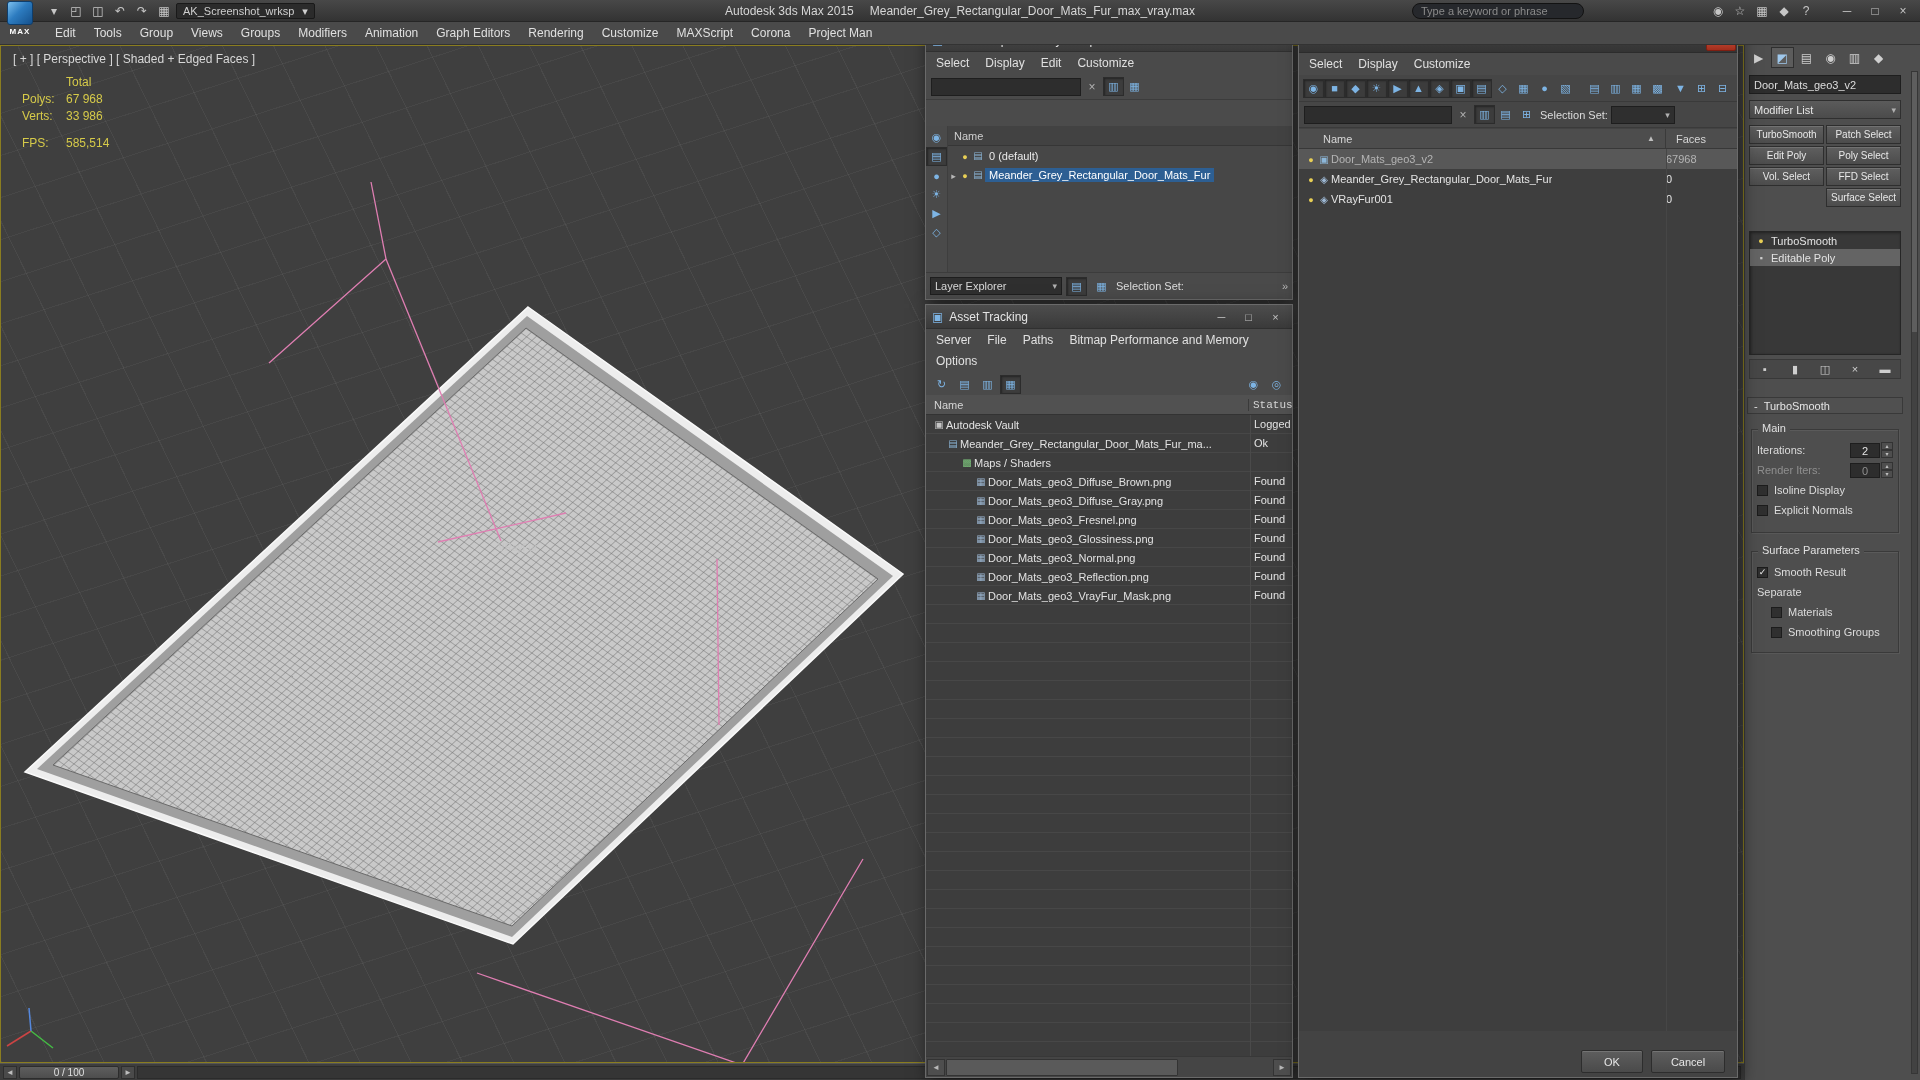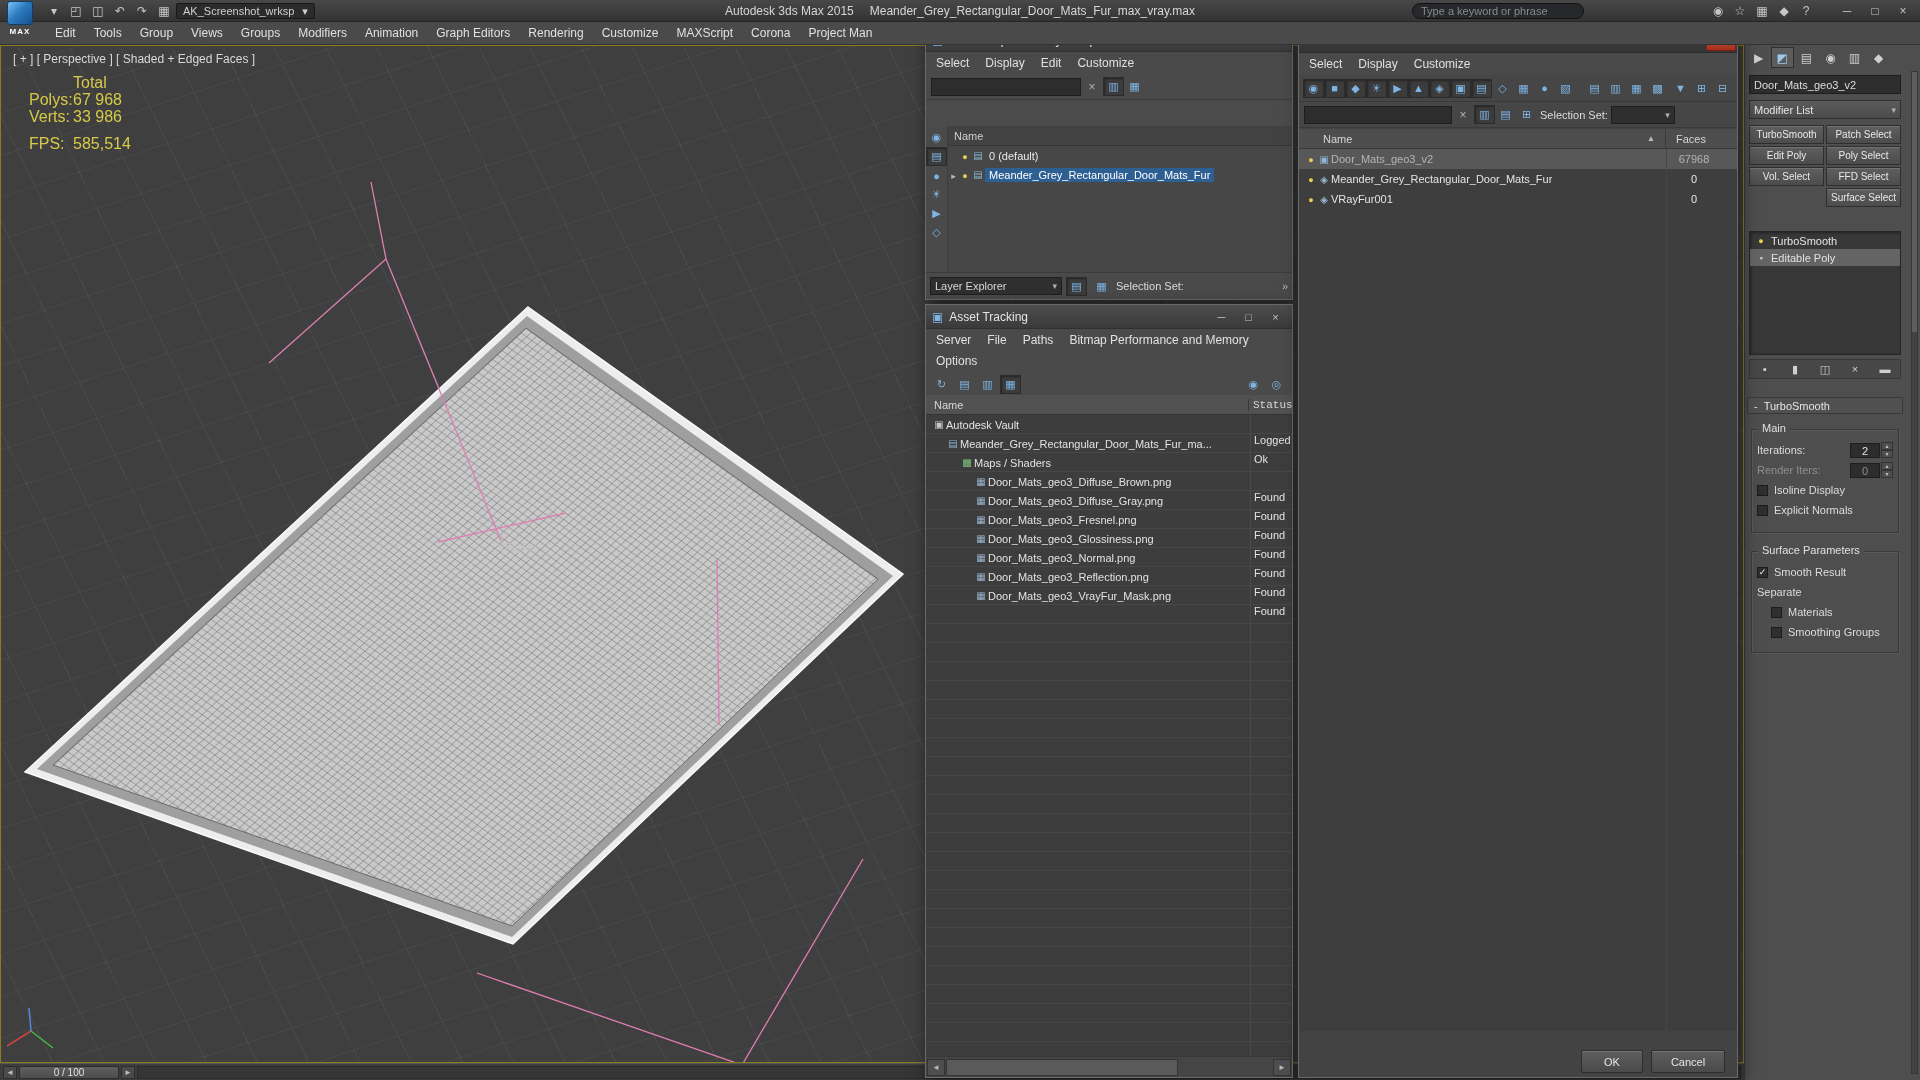--- a/index.html
+++ b/index.html
@@ -39,21 +39,21 @@
   #menubar span{padding:3px 9px;color:#e0e0e0;font-size:12px;cursor:pointer;white-space:nowrap;}
 
   
   #viewport{position:absolute;left:0;top:45px;width:1744px;height:1018px;z-index:1;
             background-color:#3f3f3f;border:1px solid #8a7d20;
             background-image:
               repeating-linear-gradient(64deg, rgba(255,255,255,0.05) 0 1px, transparent 1px 46px),
               repeating-linear-gradient(-18deg, rgba(255,255,255,0.045) 0 1px, transparent 1px 40px);}
   #vpsvg{position:absolute;left:0;top:0;}
   .vp-label{position:absolute;left:12px;top:6px;color:#d8d8d8;font-size:12px;}
-  .vp-stats{position:absolute;left:28px;top:28px;color:#d6ca49;font-size:16px;line-height:17px;}
+  .vp-stats{position:absolute;left:21px;top:28px;color:#d6ca49;font-size:12px;line-height:17px;}
   .stat-row{display:flex;width:108px;}
   .stat-label{width:44px;}
   .stat-value{flex:1;}
   .fps-row{margin-top:10px;}
   .vp-objlabel{position:absolute;left:497px;top:496px;color:#c4c4c4;font-size:10px;}
 
   
   #timebar{position:absolute;left:0;top:1063px;width:1744px;height:17px;background:#3d3d3d;
            border-top:1px solid #555;display:flex;align-items:center;gap:2px;padding:0 3px;z-index:2;}
   .tbtn{width:14px;height:13px;display:flex;align-items:center;justify-content:center;
@@ -114,21 +114,21 @@
   #at-tb-right{margin-left:auto;display:flex;gap:2px;}
   #at-header{position:absolute;left:0;top:90px;right:0;height:20px;background:#515151;
              border-bottom:1px solid #333;display:flex;font-size:11px;color:#d6d6d6;align-items:center;}
   #at-header .h-name{flex:1;padding-left:8px;}
   #at-header .h-status{width:44px;border-left:1px solid #3a3a3a;padding-left:4px;font-family:Liberation Mono, monospace;}
   #at-body{position:absolute;left:0;top:110px;right:0;bottom:21px;background:#3d3d3d;overflow:hidden;
            background-image:repeating-linear-gradient(to bottom, transparent 0 18px, #474747 18px 19px);}
   #at-body::after{content:"";position:absolute;left:324px;top:0;bottom:0;width:1px;background:#4a4a4a;}
   .at-row{position:relative;height:19px;display:flex;align-items:center;font-size:11px;color:#e2e2e2;cursor:pointer;}
   .at-name{white-space:nowrap;overflow:hidden;max-width:300px;}
-  .at-status{position: absolute;left:328px;top:16px;height:19px;line-height:19px;width:38px;
+  .at-status{position: absolute;left:328px;top:0;height:19px;line-height:19px;width:38px;
              overflow:hidden;white-space:nowrap;}
   .at-row[data-icon="vault"] .row-icon{color:#c6c6c6;}
   .at-row[data-icon="shaders"] .row-icon{color:#7cc47c;}
   .at-row[data-icon="bitmap"] .row-icon{color:#9db8d4;}
   #at-scroll{position:absolute;left:0;bottom:0;right:0;height:21px;background:#454545;
              border-top:1px solid #383838;display:flex;align-items:center;padding:0 1px;}
   .sc-btn{width:18px;height:17px;display:flex;align-items:center;justify-content:center;
           color:#b8b8b8;font-size:8px;background:#4e4e4e;border:1px solid #333;cursor:pointer;}
   #at-thumb{position:absolute;left:20px;width:232px;height:17px;background:#5a5a5a;border:1px solid #333;
             border-radius:1px;cursor:grab;}
@@ -155,21 +155,21 @@
                       display:flex;align-items:center;}
   #sfs-header .sort{position:absolute;right:10px;font-size:8px;color:#c0c0c0;}
   #sfs-header .h-faces{padding-left:10px;}
   #sfs-list{position:absolute;left:0;top:121px;right:0;bottom:46px;background:#3e3e3e;}
   #sfs-list::after{content:"";position:absolute;left:367px;top:0;bottom:0;width:1px;background:#464646;}
   .sfs-row{position:relative;height:20px;display:flex;align-items:center;font-size:11px;color:#e4e4e4;
            padding-left:6px;cursor:pointer;}
   .sfs-row.selected{background:#585858;}
   .sfs-row.dim{color:#b4b4b4;}
   .sfs-name{white-space:nowrap;overflow:hidden;max-width:320px;}
-  .sfs-faces{position:absolute;left:367px;top:0;width:64px;height:20px;line-height:20px;text-align:center;
+  .sfs-faces{position:absolute;left:367px;top:0;width:64px;height:20px;line-height:20px;text-align:left;
              padding-right:8px;}
   .sfs-row[data-icon="fur"] .row-icon{color:#9db8d4;}
   .pbtn{background:linear-gradient(#5e5e5e,#4a4a4a);border:1px solid #2d2d2d;border-radius:2px;
         box-shadow:inset 0 1px 0 rgba(255,255,255,.14);color:#e6e6e6;font-size:11px;
         display:flex;align-items:center;justify-content:center;cursor:pointer;}
   #sfs-ok{position:absolute;left:282px;top:1022px;width:62px;height:23px;}
   #sfs-cancel{position:absolute;left:352px;top:1022px;width:74px;height:23px;}
 
   
   #cmdpanel{position:absolute;left:1744px;top:45px;width:176px;height:1035px;background:#4e4e4e;z-index:15;

